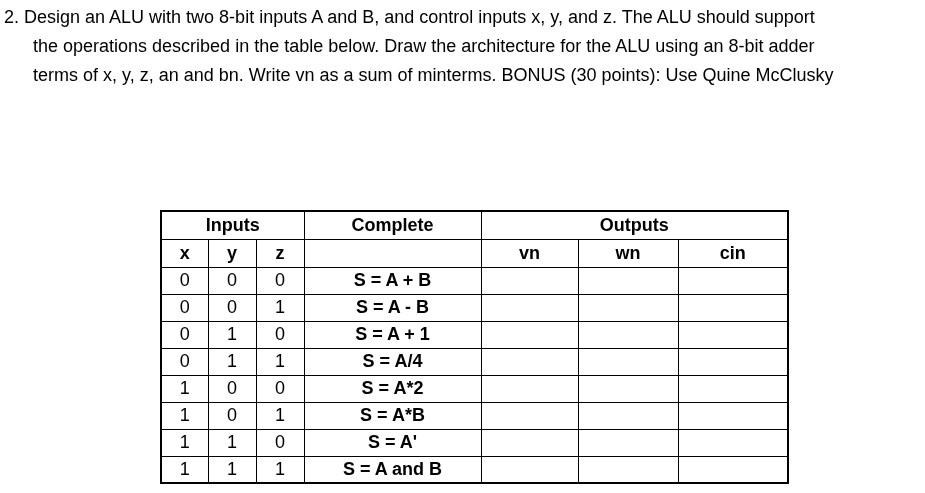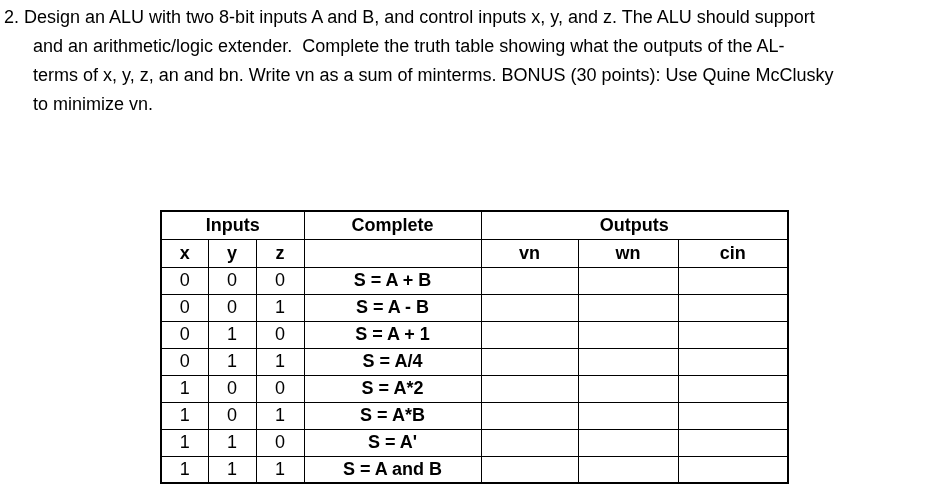--- a/index.html
+++ b/index.html
@@ -61,23 +61,22 @@
   col.c-op  { width: 177px; }
   col.c-vn  { width: 97px; }
   col.c-wn  { width: 100px; }
   col.c-cin { width: 110px; }
 </style>
 </head>
 <body>
 
 <div class="problem">
   <div class="problem-line">2. Design an ALU with two 8-bit inputs A and B, and control inputs x, y, and z. The ALU should support</div>
-  <div class="problem-line cont">and an arithmetic/logic extender.  Complete the truth table showing what the outputs of the AL-</div>
+  <div class="problem-line cont">the operations described in the table below. Draw the architecture for the ALU using an 8-bit adder</div>
   <div class="problem-line cont">terms of x, y, z, an and bn. Write vn as a sum of minterms. BONUS (30 points): Use Quine McClusky</div>
-  <div class="problem-line cont">to minimize vn.</div>
 </div>
 
 <table class="truth-table">
   <colgroup>
     <col class="c-x">
       <col class="c-y">
       <col class="c-z">
     <col class="c-op">
     <col class="c-vn">
       <col class="c-wn">

